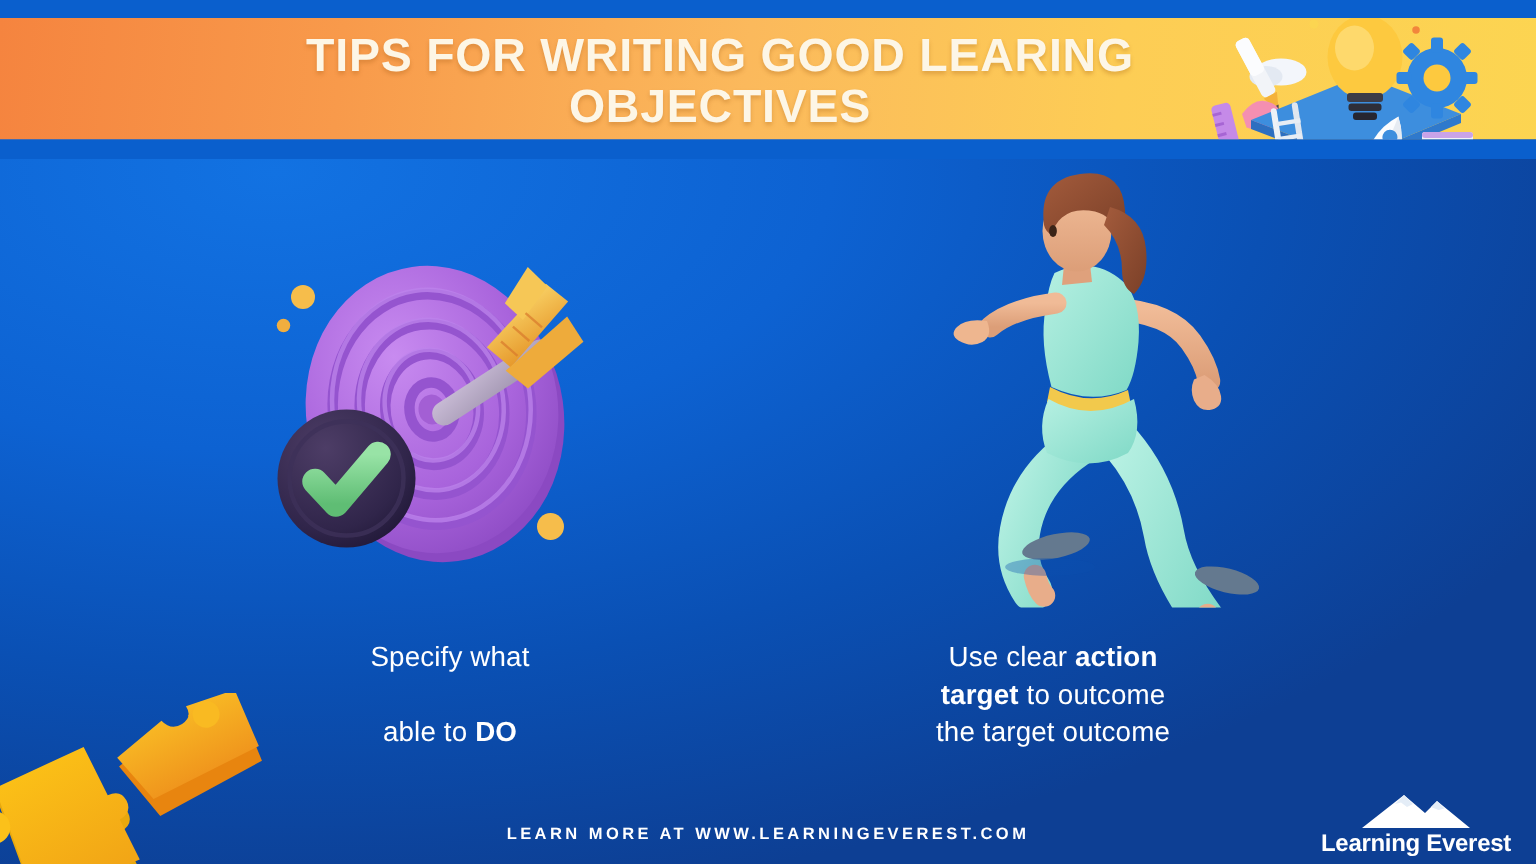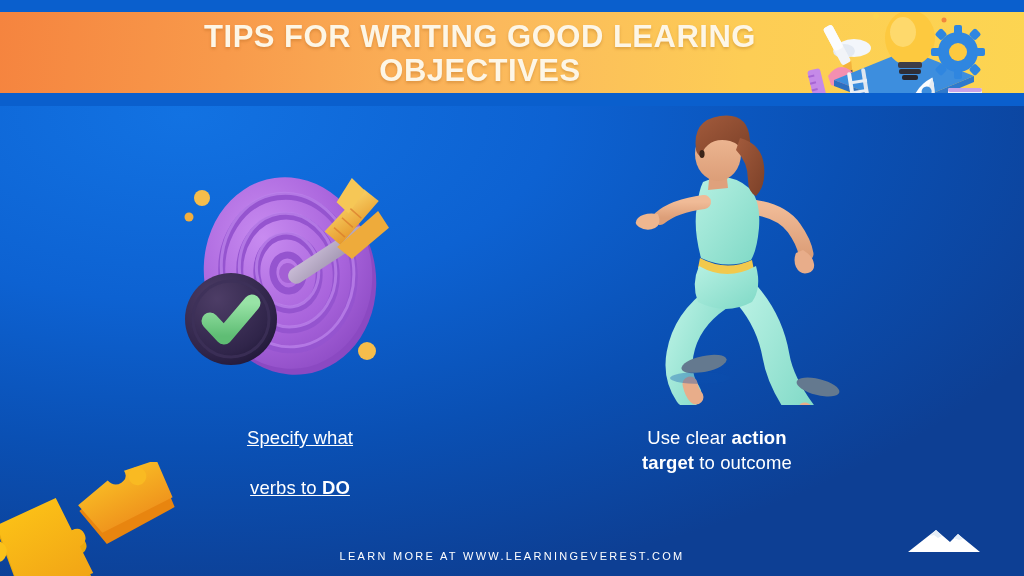--- a/index.html
+++ b/index.html
@@ -61,31 +61,31 @@
   .caption {
     position: absolute;
     text-align: center;
     color: #ffffff;
     font-size: 18.5px;
     line-height: 25px;
     font-weight: 400;
     letter-spacing: 0.1px;
   }
   .caption b { font-weight: bold; }
-  #caption-left  { left: 196px; top: 425px; width: 208px; text-decoration: underline; }
-  #caption-right { left: 605px; top: 425px; width: 224px; }
+  #caption-left  { left: 196px; top: 425px; width: 208px; }
+  #caption-right { left: 590px; top: 425px; width: 224px; }
 
   
   .footer-url {
     position: absolute;
     left: 0; top: 550px; width: 1024px;
     text-align: center;
     color: #ffffff;
     font-size: 11px;
-    font-weight: normal;
+    font-weight: bold;
     letter-spacing: 2.3px;
   }
   .logo {
     position: absolute;
     right: 14px; top: 528px;
     width: 132px; height: 44px;
   }
   .logo-text {
     position: absolute;
     left: 0; bottom: 0; width: 132px;
@@ -350,31 +350,33 @@
         <path d="M14 64 l62 -20 l12 36 q9 -3 12 5 q3 8 -6 12 l10 30 l-70 22 z" fill="#e8a80d"></path>
         <path d="M14 58 l62 -20 l12 34 q9 -3 12 5 q3 8 -6 12 l10 28 l-72 20 z" fill="url(#pz1)"></path>
         <circle cx="10" cy="84" r="11" fill="#fbc11a"></circle>
       </g>
     </svg>
   </div>
 
   <div class="caption" id="caption-left">
     <span>Specify what</span><br>
     <br>
-    <span>verbs to </span><b>DO</b>
+    <span>able to </span><b>DO</b>
   </div>
 
   <div class="caption" id="caption-right">
     <span>Use clear </span><b>action</b><br>
     <b>target</b><span> to outcome</span><br>
+    <span>the target outcome</span>
   </div>
 
   <div class="footer-url">LEARN MORE AT WWW.LEARNINGEVEREST.COM</div>
 
   <div class="logo">
     <svg viewBox="0 0 132 26" width="132" height="26" style="position:absolute;left:0;top:0;">
       <path d="M30 24 L58 2 L72 14 L80 6 L102 24 Z" fill="#ffffff"></path>
       <path d="M52 8 L58 2 L64 8 L60 10 L56 7 Z" fill="#e4edf7"></path>
       <path d="M76 10 L80 6 L85 11 L81 12 Z" fill="#e4edf7"></path>
     </svg>
+    <div class="logo-text">Learning Everest</div>
   </div>
 
 </div>
 
 </body></html>

